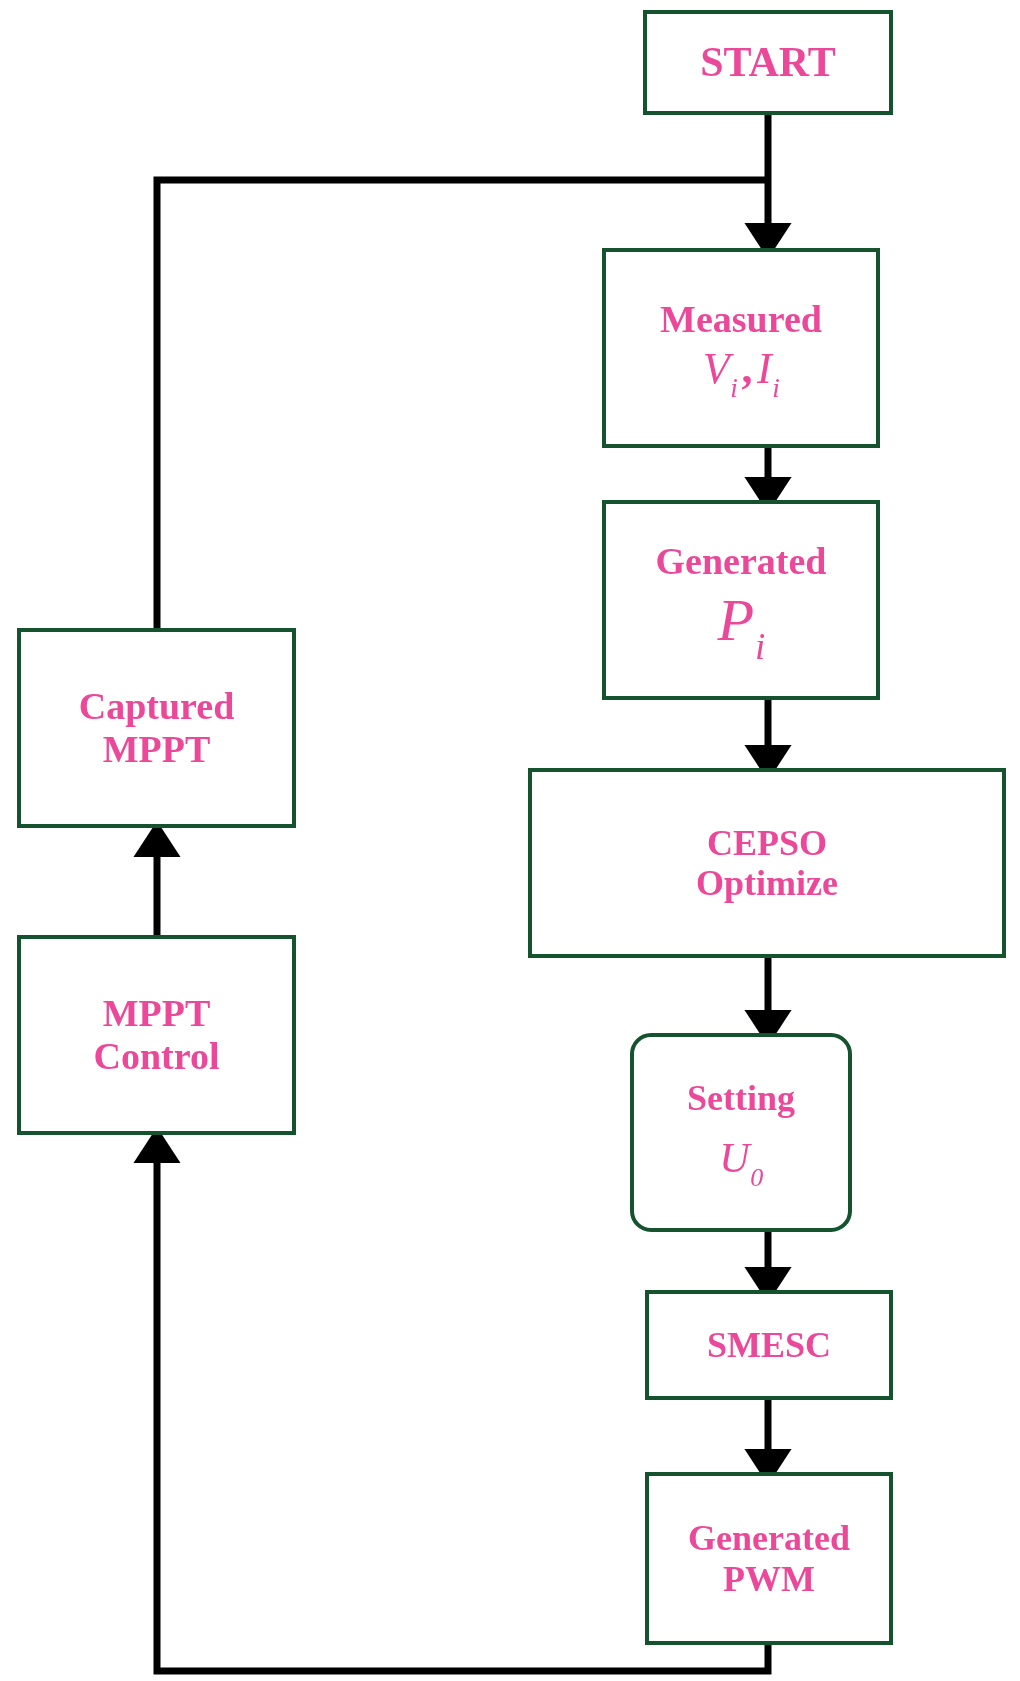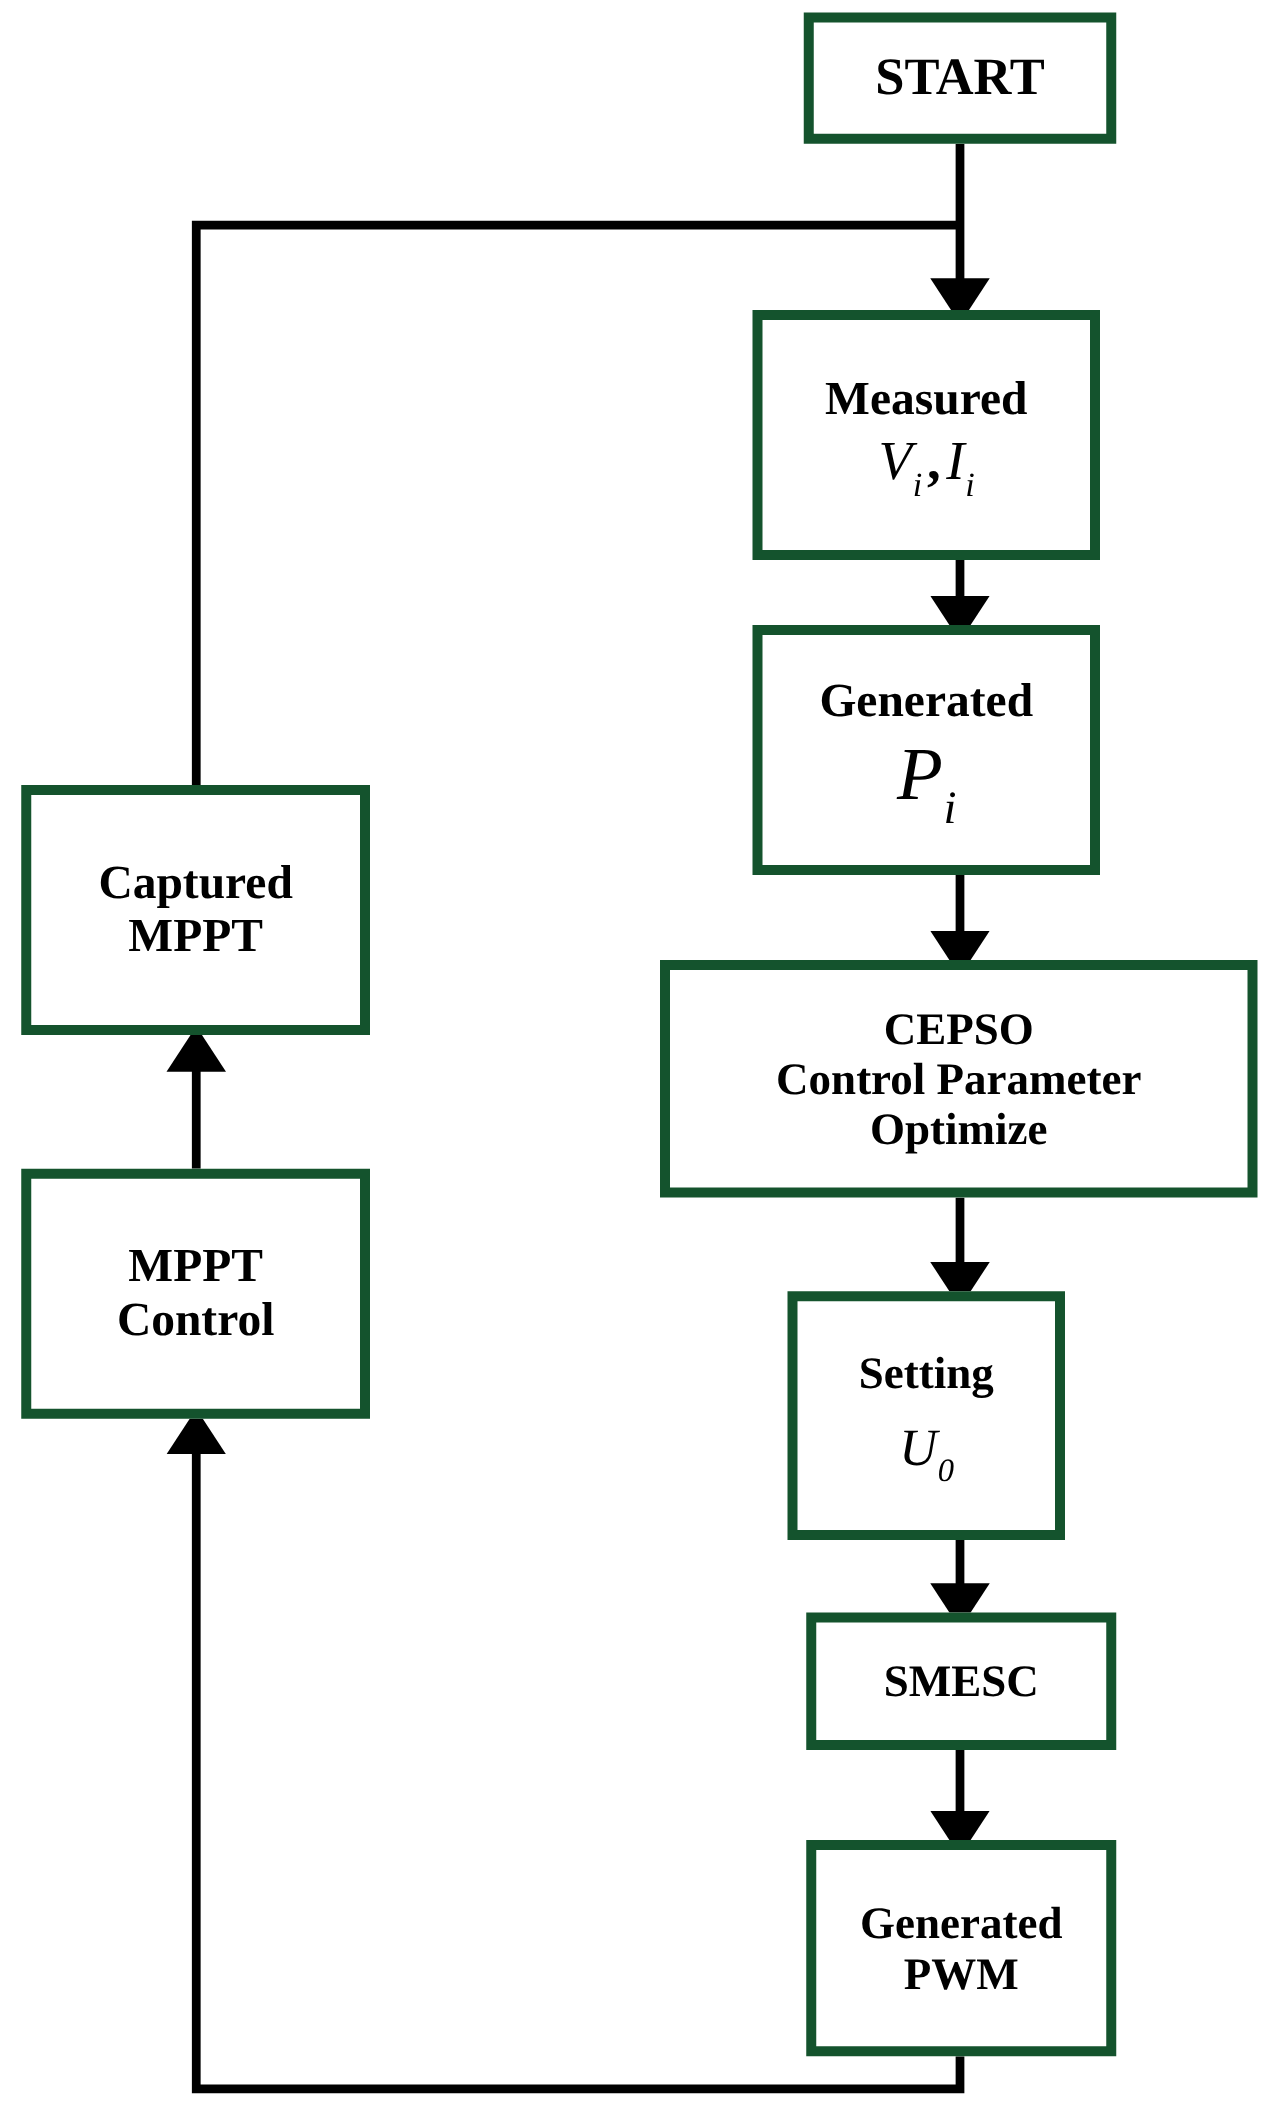--- a/index.html
+++ b/index.html
@@ -18,28 +18,28 @@
   svg.connectors {
     position: absolute;
     top: 0;
     left: 0;
     width: 1020px;
     height: 1681px;
   }
   .node {
     position: absolute;
     box-sizing: border-box;
-    border: 8px solid #14532d;
+    border: 4px solid #14532d;
     background: #ffffff;
     display: flex;
     flex-direction: column;
     align-items: center;
     justify-content: center;
     text-align: center;
-    color: #000000;
+    color: #ec4899;
   }
   .node-line {
     font-family: "Liberation Serif", "DejaVu Serif", serif;
     font-weight: bold;
     line-height: 1.12;
     white-space: nowrap;
   }
   .sym {
     font-family: "Liberation Serif", "DejaVu Serif", serif;
     font-style: italic;
@@ -105,25 +105,24 @@
 
   <div class="node" style="left:602px; top:500px; width:278px; height:200px;">
     <div class="node-line" style="font-size:38px;">Generated</div>
     <div class="sym" style="font-size:60px; margin-top:6px;">
       <span>P</span><span class="sub">i</span>
     </div>
   </div>
 
   <div class="node" style="left:528px; top:768px; width:478px; height:190px;">
     <div class="node-line" style="font-size:36px;">CEPSO</div>
-    <div class="node-line" style="font-size:36px;">Control Parameter</div>
     <div class="node-line" style="font-size:36px;">Optimize</div>
   </div>
 
-  <div class="node" style="left:630px; top:1033px; width:222px; height:199px;">
+  <div class="node" style="left:630px; top:1033px; width:222px; height:199px;border-radius:21px;">
     <div class="node-line" style="font-size:36px;">Setting</div>
     <div class="sym" style="font-size:42px; margin-top:18px;">
       <span>U</span><span class="sub">0</span>
     </div>
   </div>
 
   <div class="node" style="left:645px; top:1290px; width:248px; height:110px;">
     <div class="node-line" style="font-size:36px;">SMESC</div>
   </div>
 

